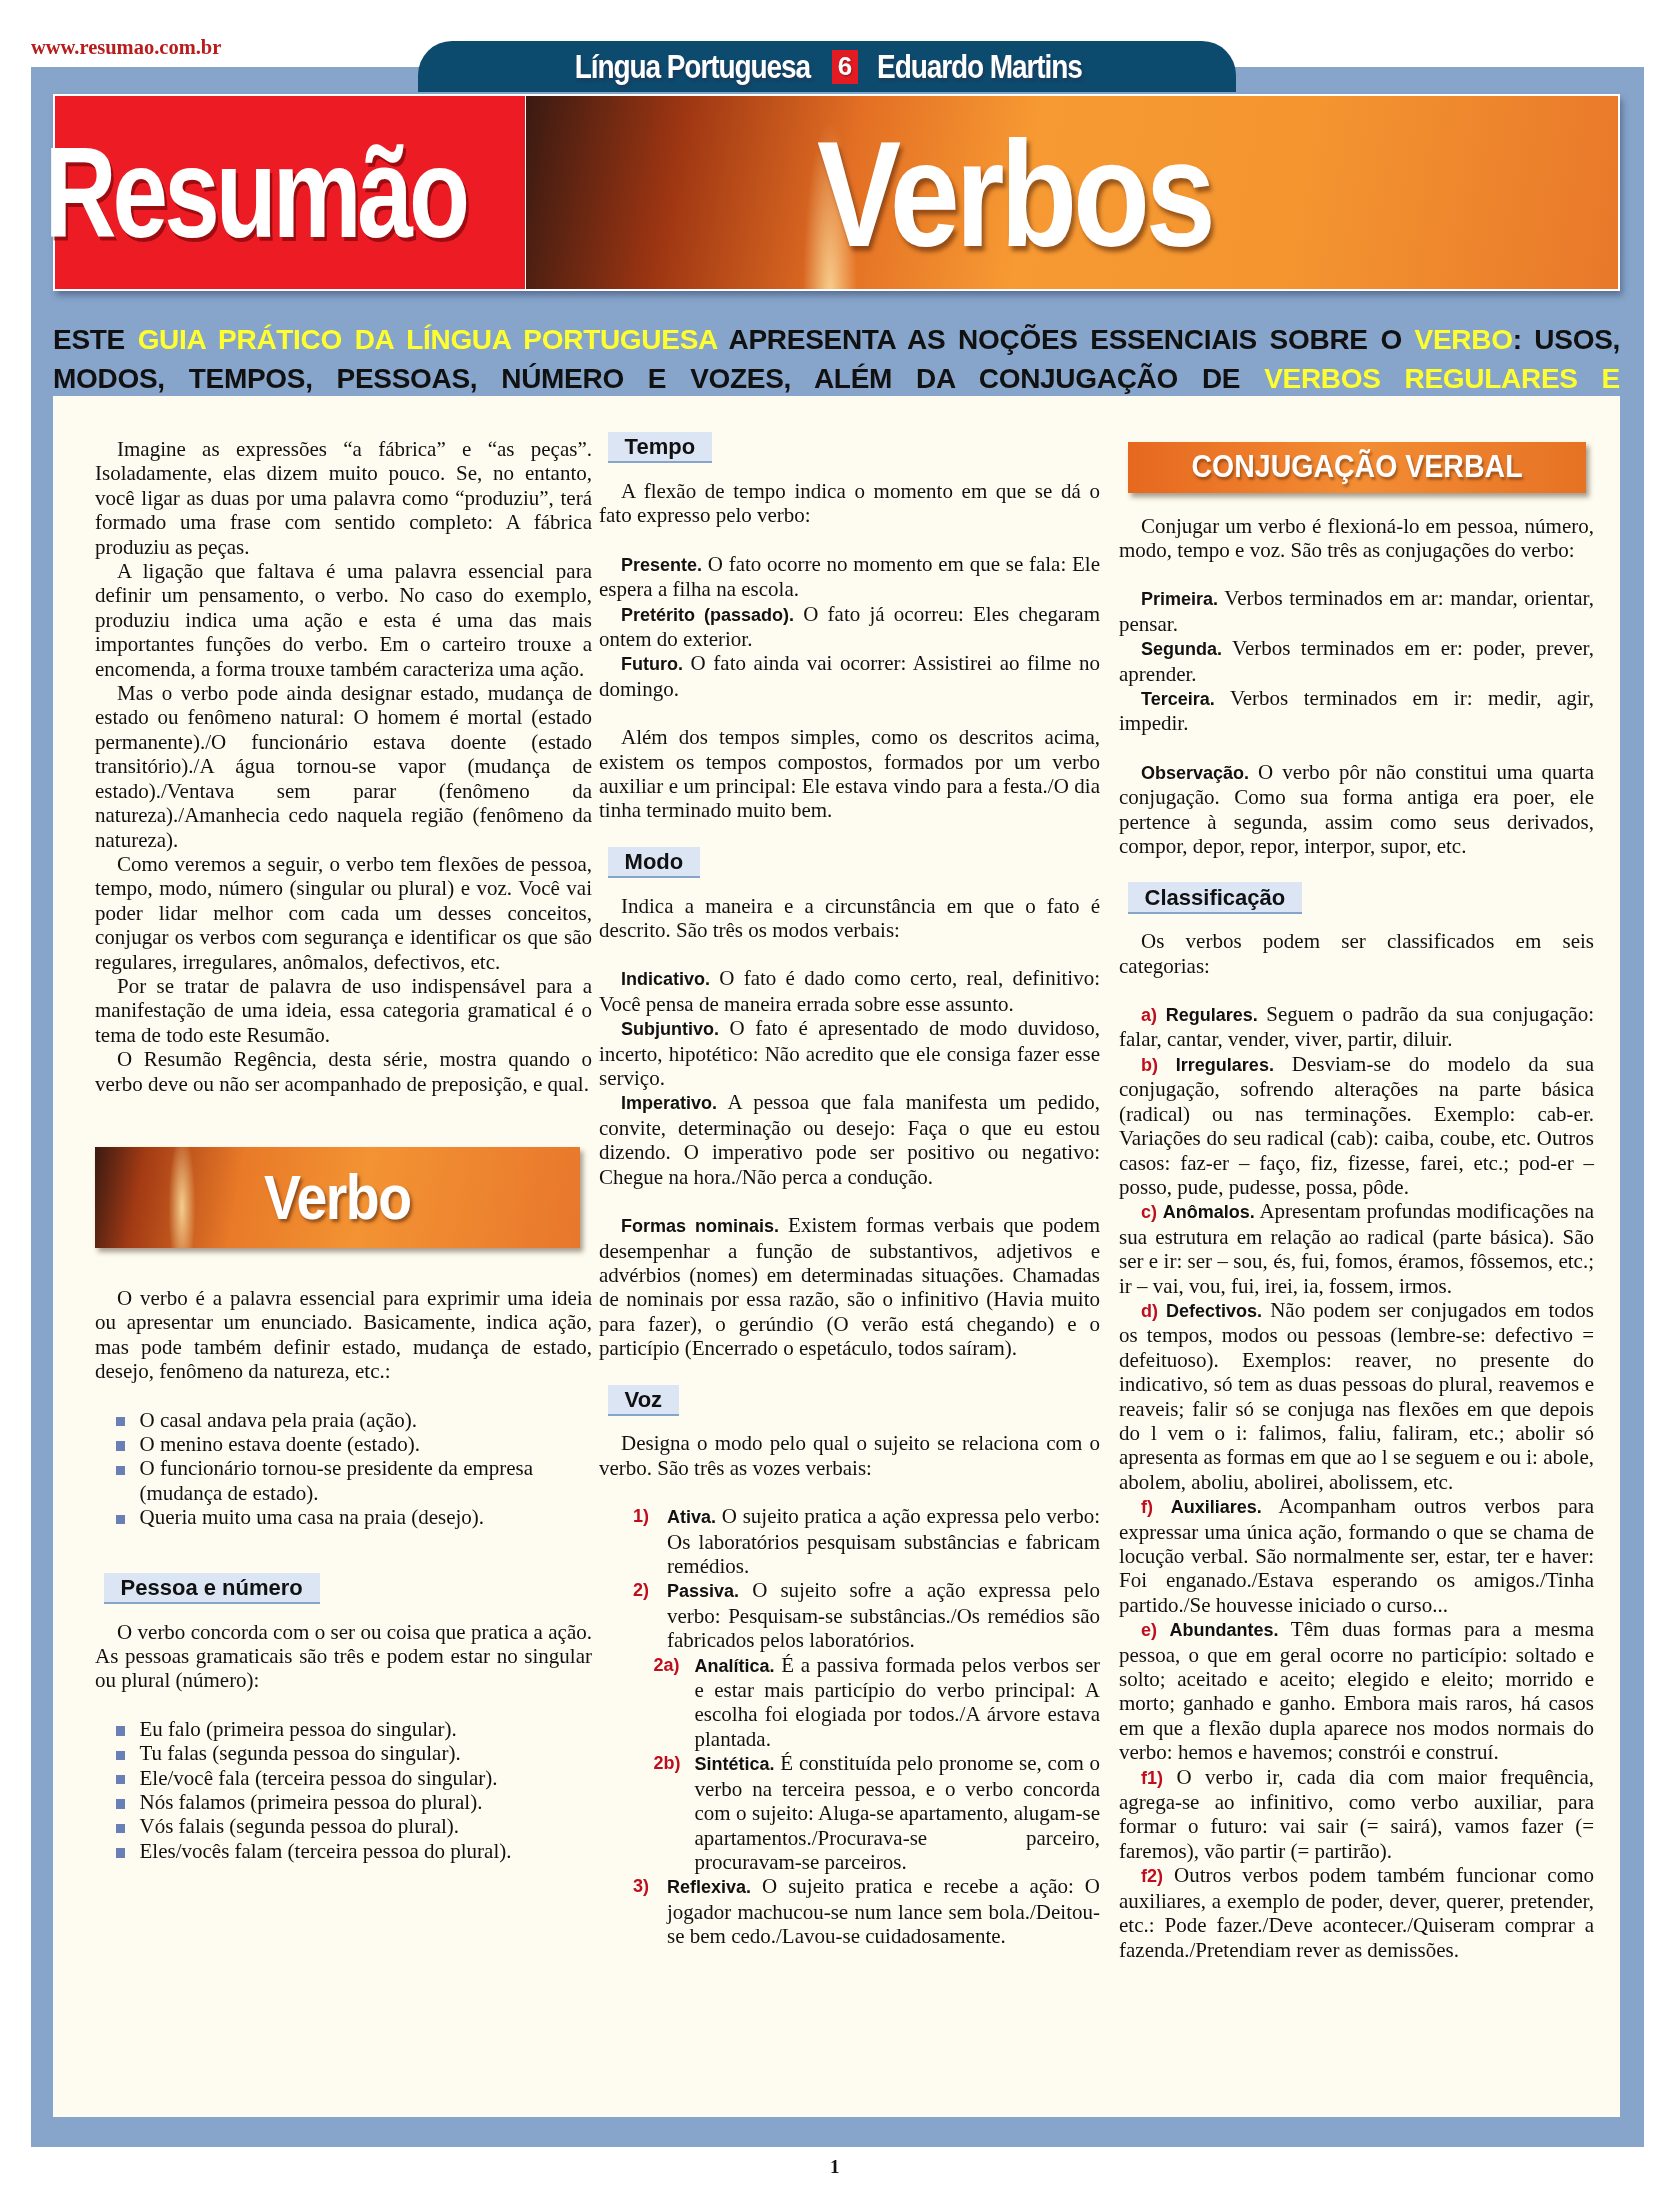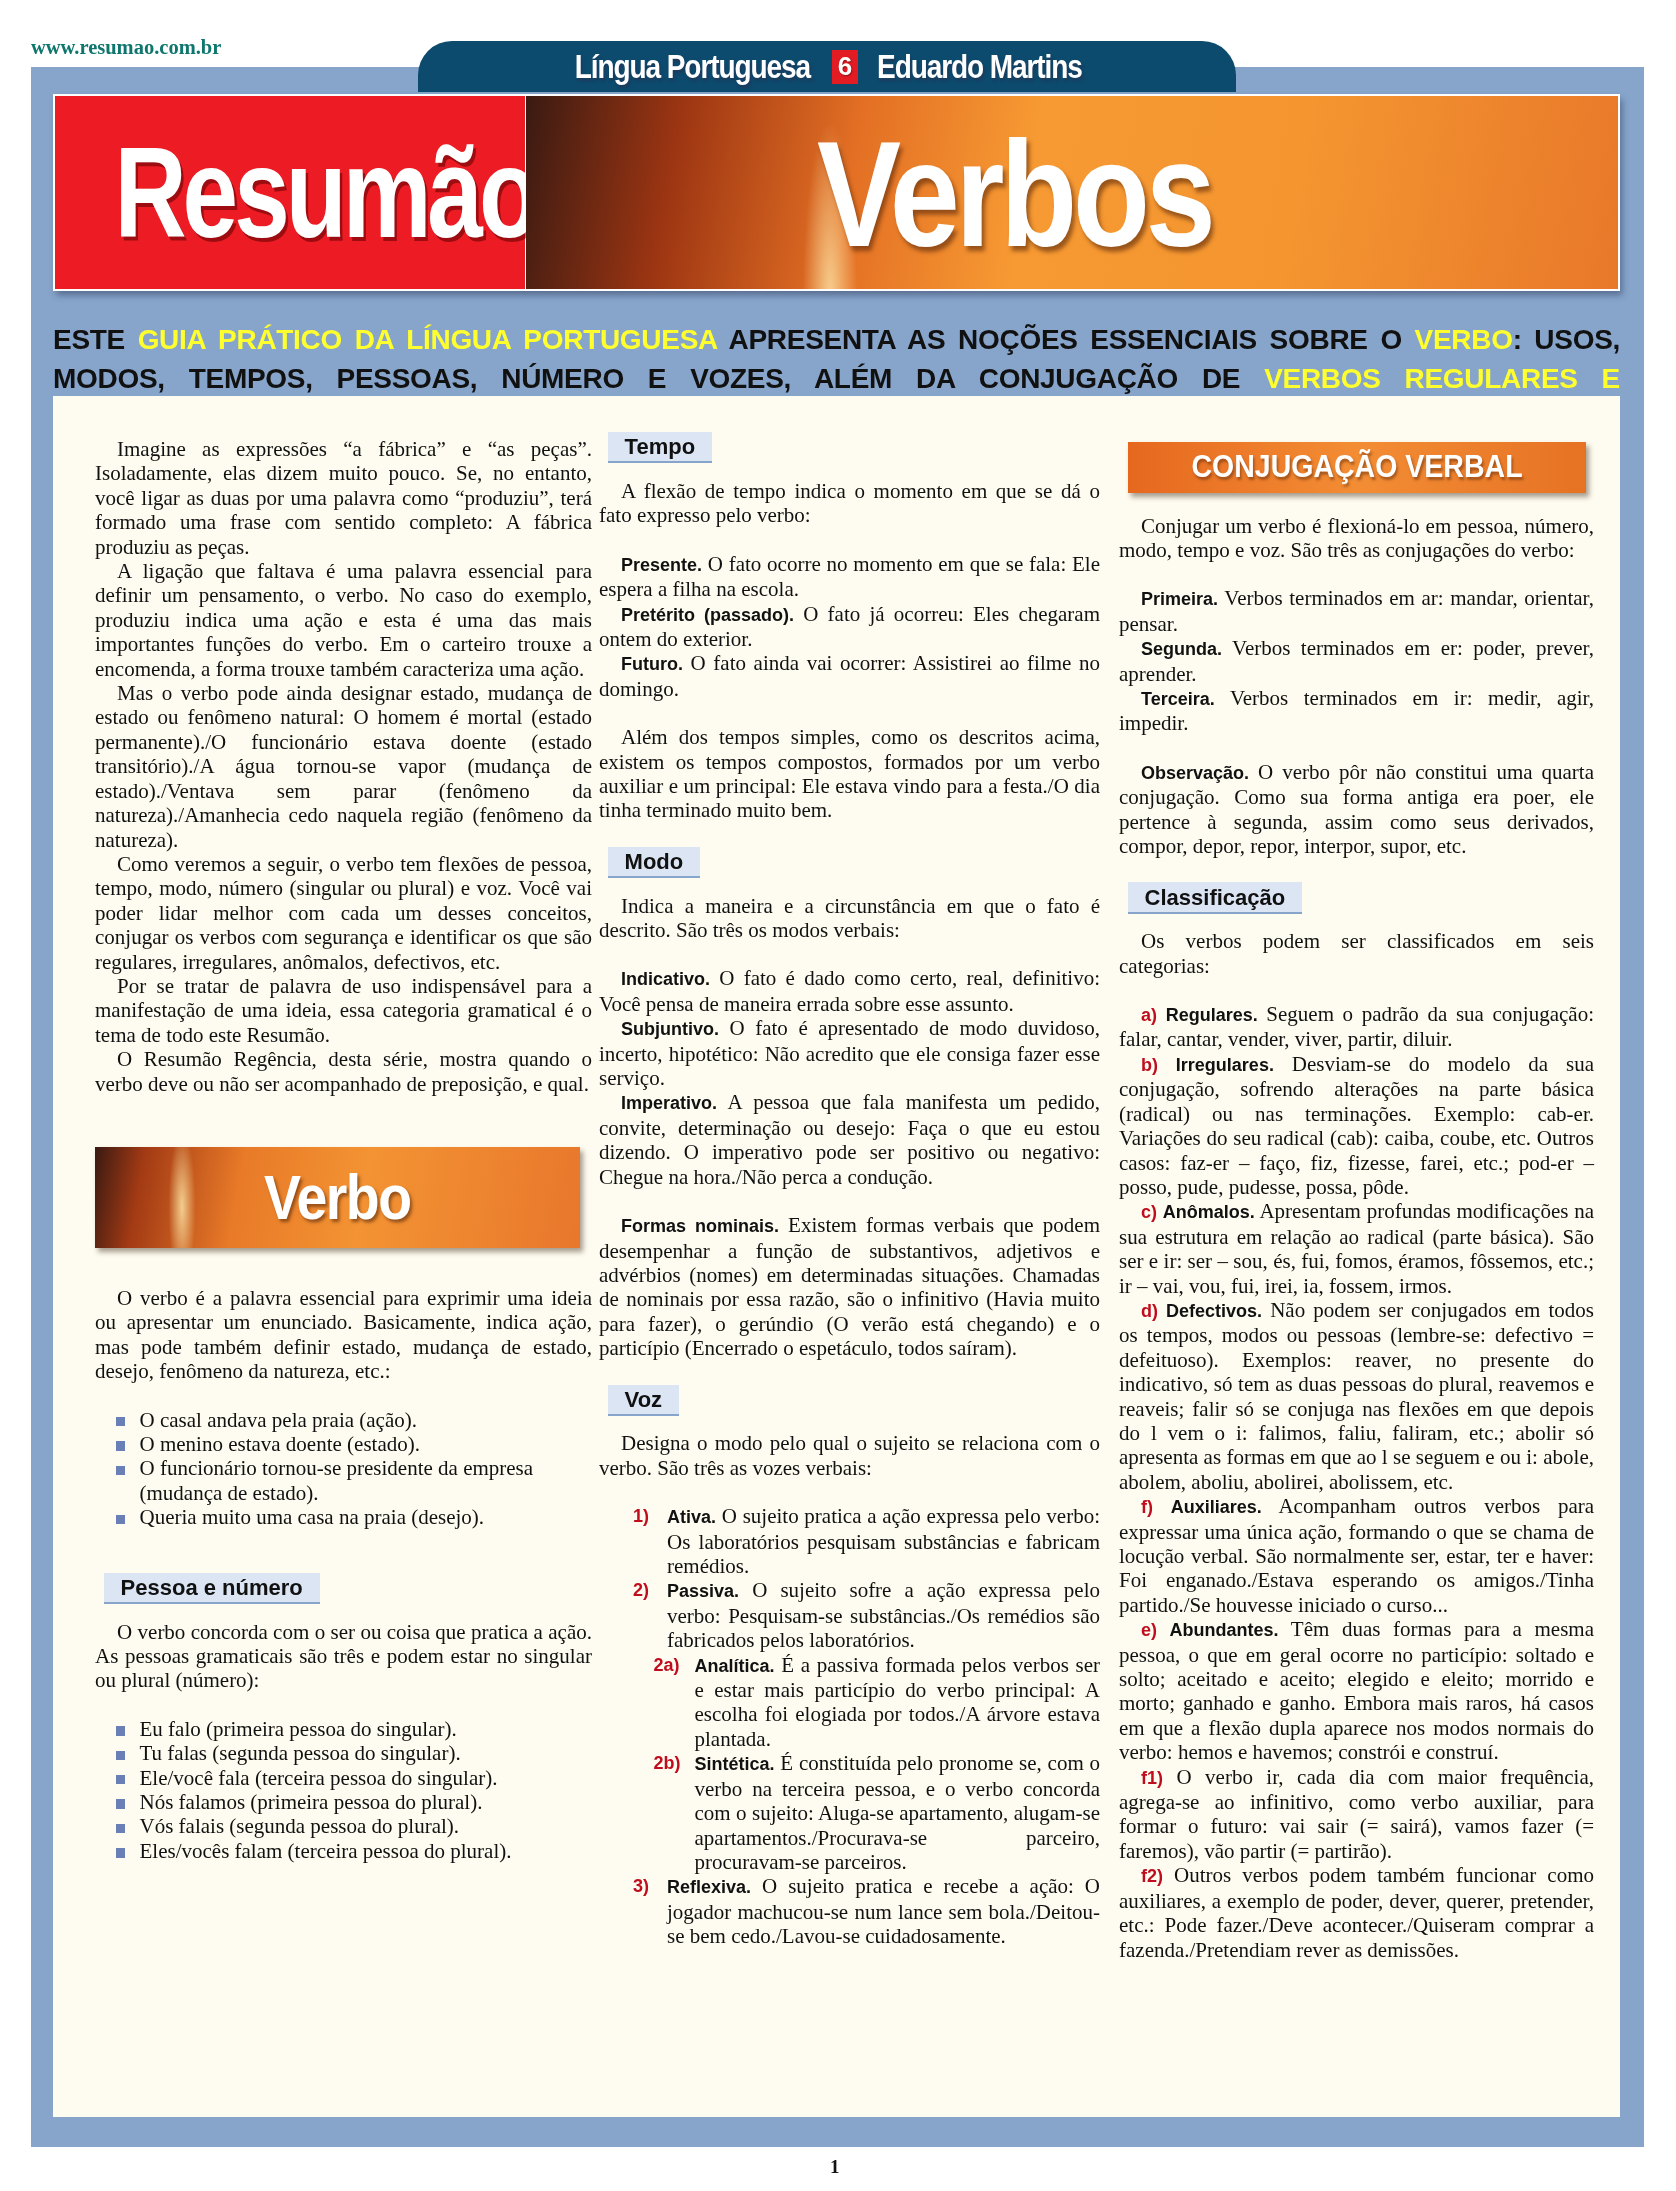--- a/index.html
+++ b/index.html
@@ -1,28 +1,28 @@
 <!DOCTYPE html>
 <html style="font-size:13.7px"><head>
 <meta charset="utf-8">
 <style>
   * { box-sizing: border-box; margin: 0; padding: 0; }
   html, body { width: 1676px; height: 2192px; background: #ffffff; overflow: hidden; }
   body { position: relative; font-family: "Liberation Serif", serif; color: #111; }
 
-  .url { position: absolute; left: 31px; top: 36px; font-family: "Liberation Serif", serif; font-weight: bold; font-size: 20.5px; color: #0f766e; }
+  .url { position: absolute; left: 31px; top: 36px; font-family: "Liberation Serif", serif; font-weight: bold; font-size: 20.5px; color: #b91c1c; }
 
   .tab { position: absolute; left: 418px; top: 41px; width: 818px; height: 51px; background: #0c4a6e; border-radius: 34px 34px 0 0; display: flex; align-items: center; justify-content: center; gap: 1px; }
   .tab-text { font-family: "Liberation Sans", sans-serif; font-weight: bold; font-size: 33px; color: #fff; letter-spacing: -1.3px; text-shadow: 1.7px 2.6px 2.6px rgba(40,50,80,0.6); transform: scaleX(0.85); }
   .badge { background: #e31b23; color: #fff; font-family: "Liberation Sans", sans-serif; font-weight: bold; font-size: 26px; width: 26px; height: 34px; display: flex; align-items: center; justify-content: center; text-shadow: 0.9px 0.9px 1.7px rgba(0,0,0,0.4); }
 
   .frame { position: absolute; left: 31px; top: 67px; width: 1613px; height: 2080px; background: #87a5cb; }
 
   .banner { position: absolute; left: 53px; top: 94px; width: 1567px; height: 197px; border: 2.6px solid #fff; box-shadow: 2.6px 5.1px 6.8px rgba(30,40,70,0.45); display: flex; }
-  .logo-box { width: 471px; height: 100%; background: #ed1c24; border-right: 1.7px solid #fff; display: flex; align-items: center; justify-content: flex-start; }
+  .logo-box { width: 471px; height: 100%; background: #ed1c24; border-right: 1.7px solid #fff; display: flex; align-items: center; justify-content: flex-end; }
   .logo { font-family: "Liberation Sans", sans-serif; font-weight: bold; font-size: 128px; color: #fff; letter-spacing: -5.1px; transform: scaleX(0.78); text-shadow: 3.4px 4.3px 0 rgba(90,0,0,0.55); }
   .title-box { flex: 1; height: 100%; position: relative; overflow: hidden;
     background:
       radial-gradient(ellipse 34px 223px at 304px 205px, rgba(255,240,180,0.75), rgba(255,220,140,0) 80%),
       linear-gradient(100deg, #3a1a12 0%, #9c3512 14%, #e36f24 30%, #f79a33 46%, #f49530 70%, #e8782a 100%); }
   .title { position: absolute; left: 291px; top: 12px; font-family: "Liberation Sans", sans-serif; font-weight: bold; font-size: 150px; color: #fff; letter-spacing: -5.1px; transform: scaleX(0.84); transform-origin: left; text-shadow: 3.4px 5.1px 5.1px rgba(90,40,10,0.6); }
 
   .intro { position: absolute; left: 53px; top: 320px; width: 1567px; font-family: "Liberation Sans", sans-serif; font-weight: bold; font-size: 28px; line-height: 39px; color: #111; text-align: justify; text-align-last: justify; letter-spacing: -0.3px; }
   .intro .y { color: #ffff2e; }
 

